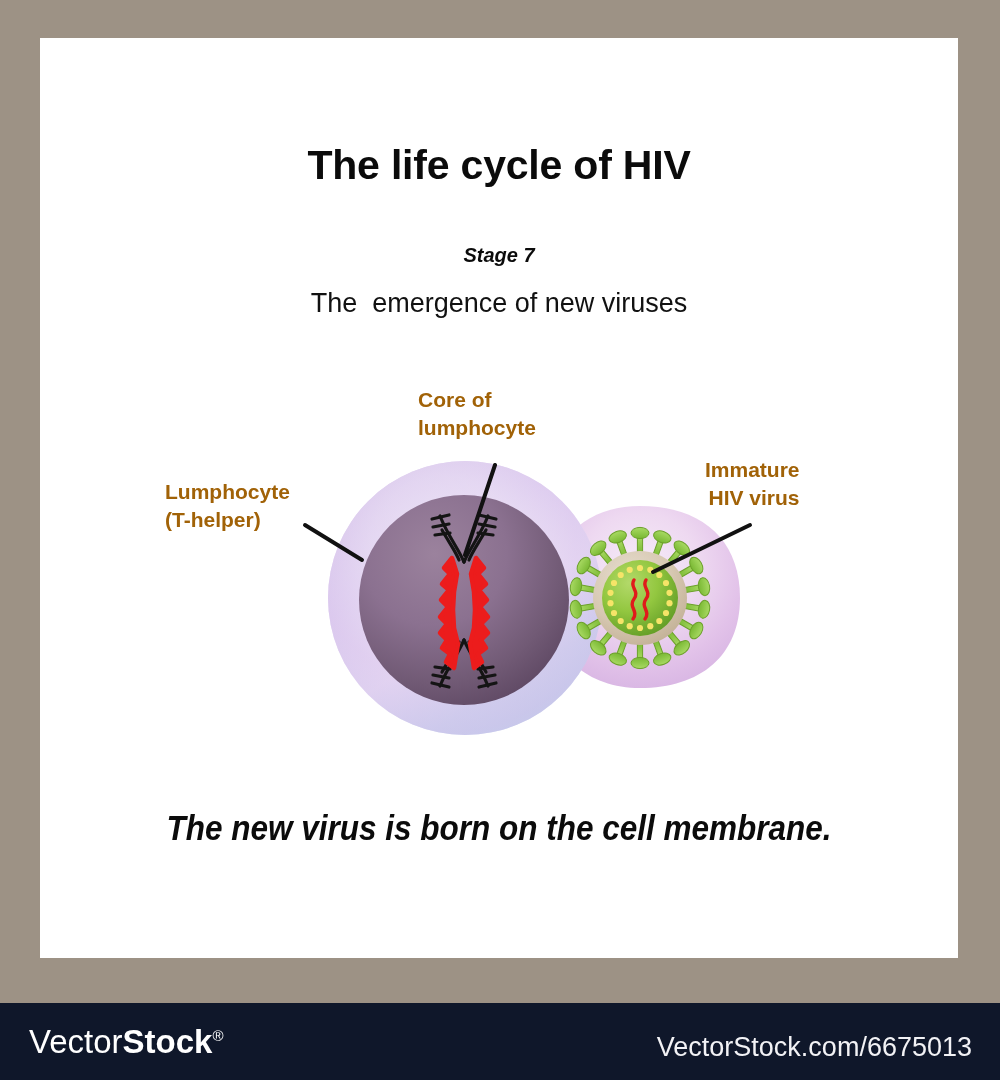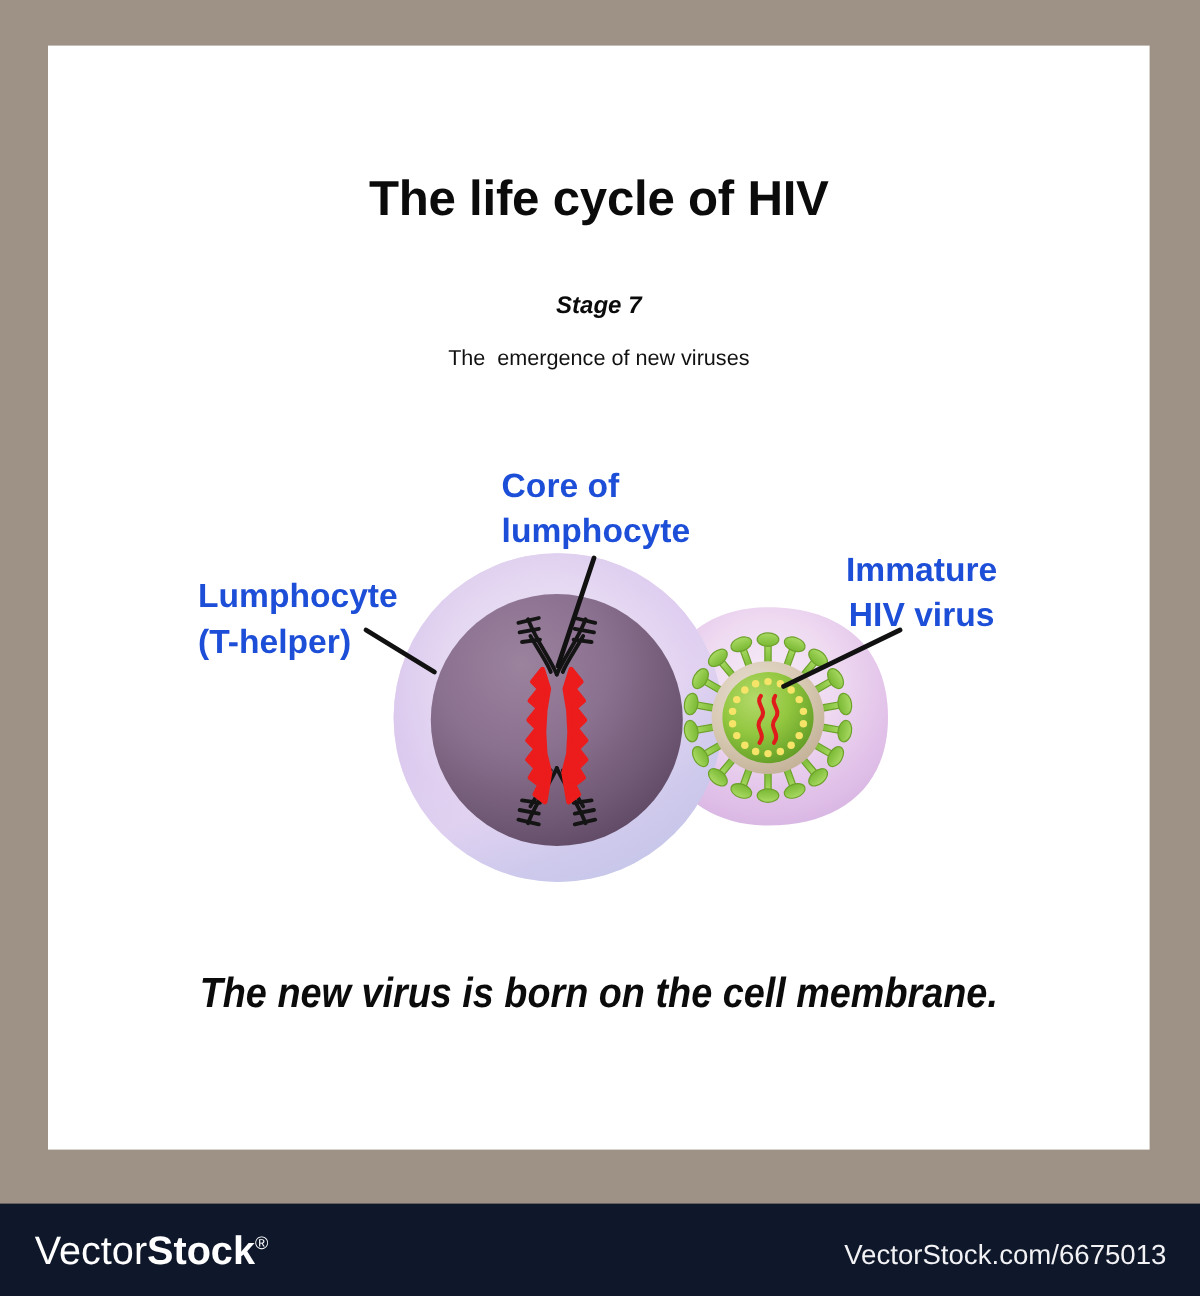--- a/index.html
+++ b/index.html
@@ -56,21 +56,21 @@
     font-style: italic;
     color: #0b0b0b;
   }
 
   .subtitle {
     position: absolute;
     left: 0;
     top: 250px;
     width: 918px;
     text-align: center;
-    font-size: 18px;
+    font-size: 27px;
     font-weight: normal;
     color: #111111;
     white-space: pre;
   }
 
   .caption {
     position: absolute;
     left: 0;
     top: 770px;
     width: 918px;
@@ -78,29 +78,29 @@
     font-size: 35px;
     font-weight: bold;
     font-style: italic;
     color: #0b0b0b;
     transform: scaleX(0.90);
   }
 
   
   .label {
     position: absolute;
-    font-size: 28px;
+    font-size: 21px;
     font-weight: bold;
-    color: #1d4ed8;
+    color: #a16207;
     line-height: 1.35;
     white-space: pre-line;
   }
   #label-lumphocyte { left: 125px; top: 440px; text-align: left; }
   #label-core       { left: 378px; top: 348px; text-align: left; }
-  #label-virus      { left: 665px; top: 418px; text-align: center; }
+  #label-virus      { left: 665px; top: 418px; text-align: right; }
 
   
   #art {
     position: absolute;
     left: 0;
     top: 0;
     width: 918px;
     height: 920px;
   }
 
@@ -123,21 +123,21 @@
     white-space: nowrap;
   }
   #brand .b-vector { font-weight: 300; }
   #brand .b-stock  { font-weight: bold; }
   #brand .b-reg    { font-size: 15px; vertical-align: super; font-weight: normal; }
 
   #footer-url {
     position: absolute;
     right: 28px;
     top: 29px;
-    font-size: 23px;
+    font-size: 27px;
     color: #f2f2f5;
     white-space: nowrap;
     text-align: right;
   }
 </style>
 </head>
 <body>
 
 <div id="stage">
 

